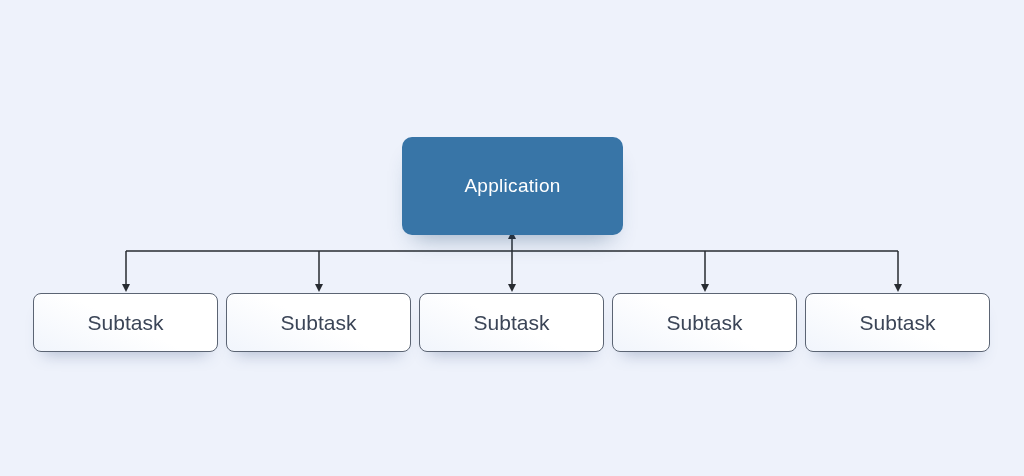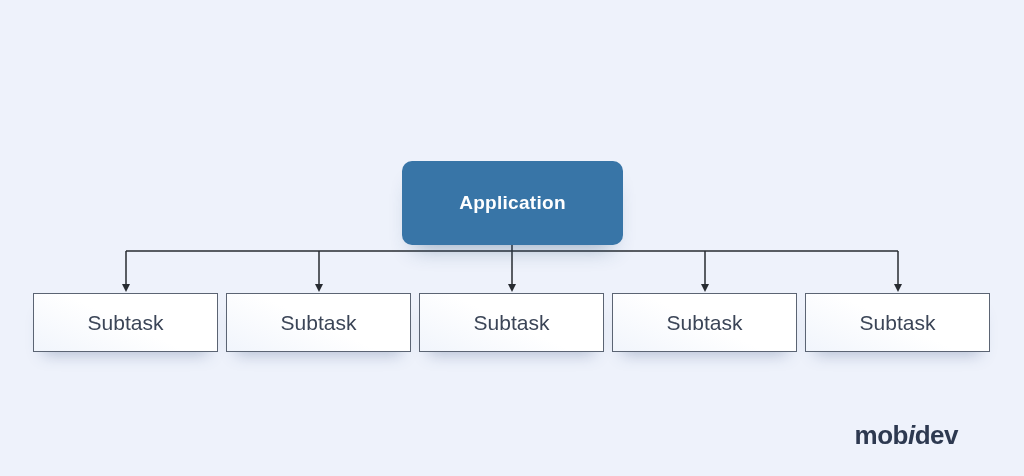--- a/index.html
+++ b/index.html
@@ -31,32 +31,31 @@
     text-align:center;
     font-size:34px;
     font-weight:700;
     letter-spacing:0.2px;
     color:var(--title-text);
     margin:0;
   }
   .root-node{
     position:absolute;
     left:402px; top:137px;
-    width:221px; height:84px;
+    width:221px; height:98px;
     background:var(--root-fill);
     border-radius:10px;
     box-shadow:0 14px 22px -12px rgba(40,80,120,0.45);
     display:flex;
     align-items:center;
     justify-content:center;
     font-size:19px;
-    font-weight:700;
+    font-weight:400;
     color:var(--root-text);
     letter-spacing:0.3px;
-    margin-top:24px;
   }
   .connector-svg{
     position:absolute;
     left:0; top:0;
     width:1024px; height:476px;
     pointer-events:none;
   }
   .connector-svg line{
     stroke:var(--line);
     stroke-width:1.5;
@@ -64,21 +63,21 @@
   .connector-svg polygon{
     fill:var(--line);
   }
   .child-node{
     position:absolute;
     top:293px;
     width:185px; height:59px;
     box-sizing:border-box;
     background:linear-gradient(205deg,#ffffff 50%,#f1f5fc 100%);
     border:1px solid var(--child-border);
-    border-radius:0;
+    border-radius:8px;
     box-shadow:0 12px 16px -10px rgba(59,84,128,0.35);
     display:flex;
     align-items:center;
     justify-content:center;
     font-size:21px;
     color:var(--child-text);
   }
   .child-1{left:33px;}
   .child-2{left:226px;}
   .child-3{left:419px;}
@@ -138,17 +137,14 @@
   <div class="child-node child-3">
     <span>Subtask</span>
   </div>
   <div class="child-node child-4">
     <span>Subtask</span>
   </div>
   <div class="child-node child-5">
     <span>Subtask</span>
   </div>
 
-  <div class="logo">
-    <span>mob</span><span class="accent-i">i</span><span>dev</span>
-  </div>
 
 </div>
 
 </body></html>

